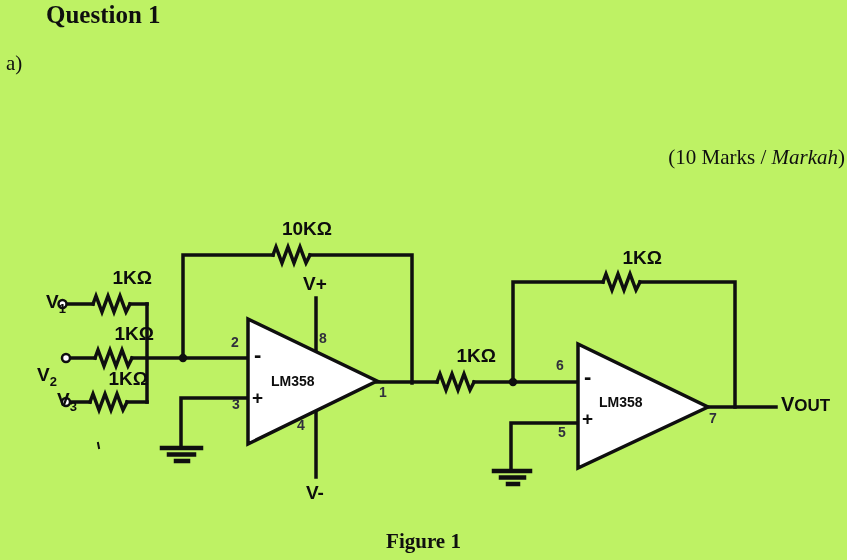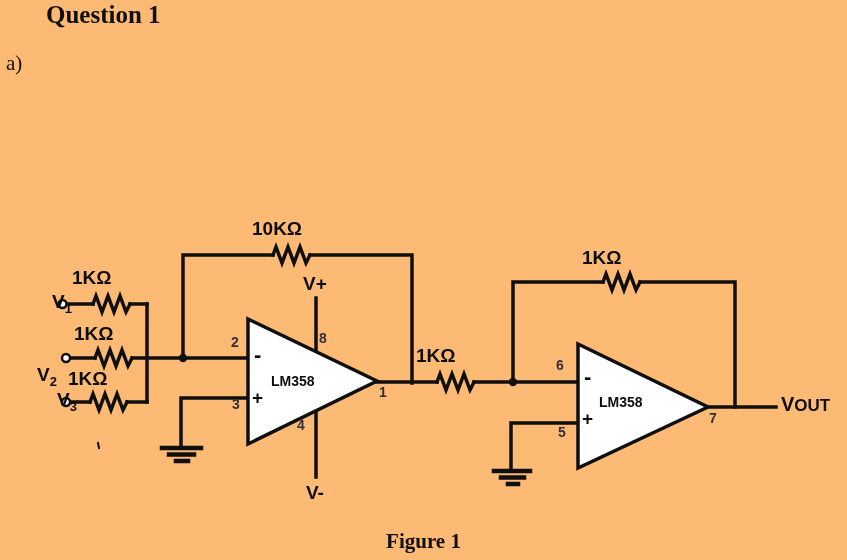--- a/index.html
+++ b/index.html
@@ -1,29 +1,29 @@
 <!DOCTYPE html>
 <html><head>
 <meta charset="utf-8">
 <style>
   html,body{margin:0;padding:0;background:#fff;}
-  #page{position:relative;width:847px;height:560px;background:#fdba74;overflow:hidden;
+  #page{position:relative;width:847px;height:560px;background:#bef264;overflow:hidden;
         font-family:"Liberation Serif",serif;color:#0f0f0f;}
   .abs{position:absolute;}
   .title{font-size:25px;font-weight:bold;line-height:1.15;}
   .qtext{font-size:21px;line-height:1.25;}
   .qline1{width:800px;text-align:justify;text-align-last:justify;}
   .qtext sub{font-size:14px;line-height:0;}
   .marks{font-size:21px;text-align:right;}
   .marks .it{font-style:italic;}
   .caption{font-size:21px;font-weight:bold;text-align:center;width:847px;}
   
   .clabel{position:absolute;font-family:"Liberation Sans",sans-serif;font-weight:bold;
           color:#0d0d0d;line-height:1;white-space:nowrap;}
-  .rlabel{font-size:19px;width:80px;text-align:left;}
+  .rlabel{font-size:19px;width:80px;text-align:right;}
   .src{font-size:19px;}
   .src sub{font-size:13px;line-height:0;}
   .rail{font-size:19px;}
   .pin{font-size:14px;color:#30303c;}
   .sign{font-size:22px;}
   .chip{font-size:14px;}
   .vout{font-size:20px;}
   .vout .sub{font-size:17px;}
   svg{position:absolute;left:0;top:0;}
 </style>
@@ -31,20 +31,21 @@
 <body>
 
 <div id="page">
 
   <div class="abs title" style="left:46px;top:1px;">Question 1</div>
 
   <div class="abs qtext" style="left:6px;top:50px;">a)</div>
 
 
 
+  <div class="abs marks" style="right:2px;top:145px;left:400px;"><span>(10 Marks / </span><span class="it">Markah</span><span>)</span></div>
 
   <svg width="847" height="560" viewBox="0 0 847 560">
     <g stroke="#0f0f0f" stroke-width="3.5" fill="none" stroke-linecap="square">
 
       <g>
         <path d="M67,304 H93 M130,304 H147"></path>
         <path d="M70,358 H95 M132,358 H248"></path>
         <path d="M70,402 H90 M127,402 H147"></path>
         <path d="M147,304 V402"></path>
       </g>
@@ -97,21 +98,21 @@
       <circle cx="66" cy="402" r="4" stroke-width="2.5" fill="#fff"></circle>
 
       <path d="M98,443 l1,5" stroke-width="2"></path>
     </g>
     <g fill="#0f0f0f" stroke="none">
       <circle cx="183" cy="358" r="4.2"></circle>
       <circle cx="513" cy="382" r="4.2"></circle>
     </g>
   </svg>
 
-  <div class="clabel src" style="left:52px;top:292px;"><span>V</span><sub>1</sub></div>
+  <div class="clabel src" style="left:46px;top:292px;"><span>V</span><sub>1</sub></div>
   <div class="clabel src" style="left:37px;top:365px;text-align:center;"><span>V</span><sub>2</sub></div>
   <div class="clabel src" style="left:37px;top:390px;margin-left:20px;"><span>V</span><sub>3</sub></div>
 
   <div class="clabel rlabel" style="left:72px;top:268px;">1KΩ</div>
   <div class="clabel rlabel" style="left:74px;top:324px;">1KΩ</div>
   <div class="clabel rlabel" style="left:68px;top:369px;">1KΩ</div>
   <div class="clabel rlabel" style="left:252px;top:219px;">10KΩ</div>
   <div class="clabel rlabel" style="left:416px;top:346px;">1KΩ</div>
   <div class="clabel rlabel" style="left:582px;top:248px;">1KΩ</div>
 

